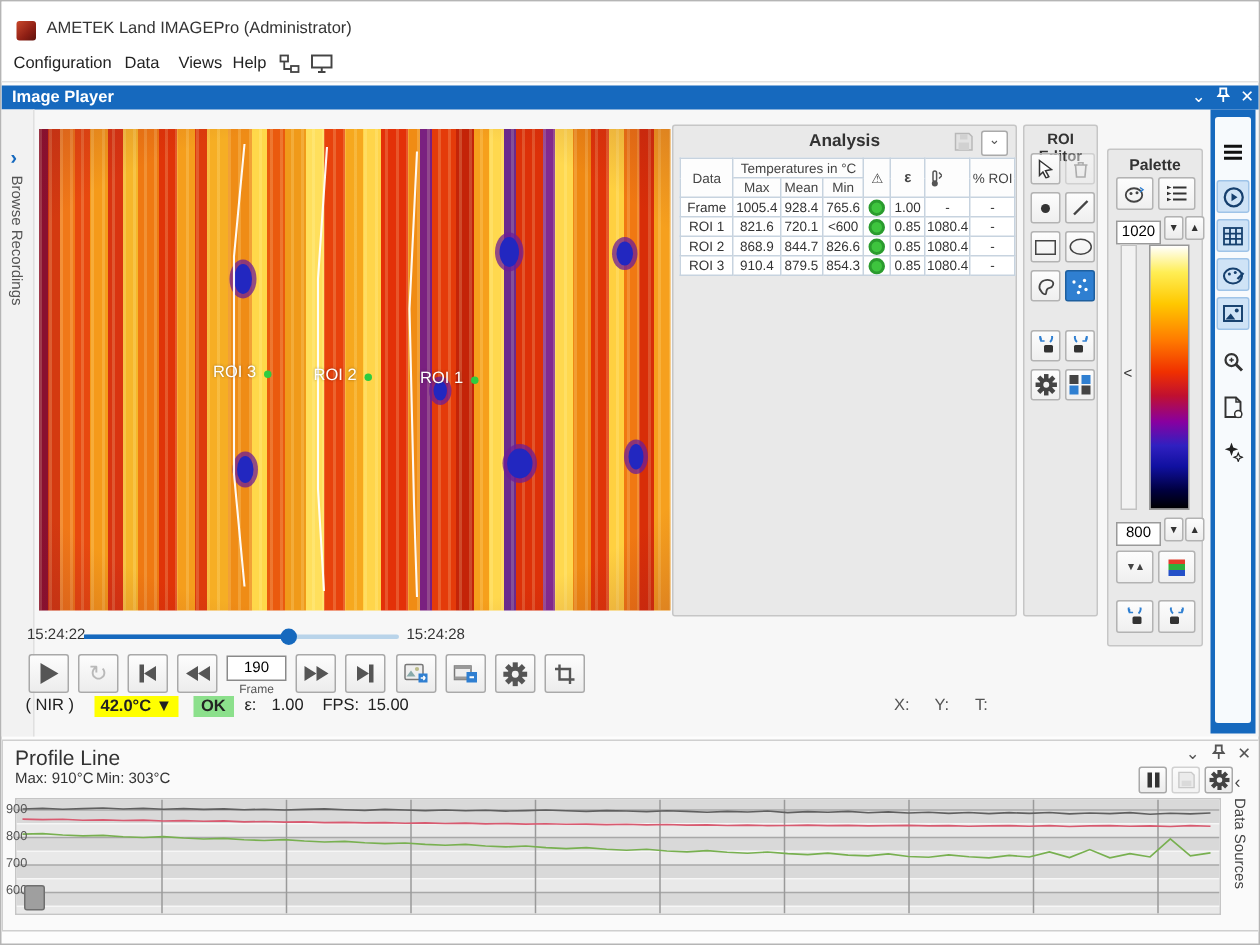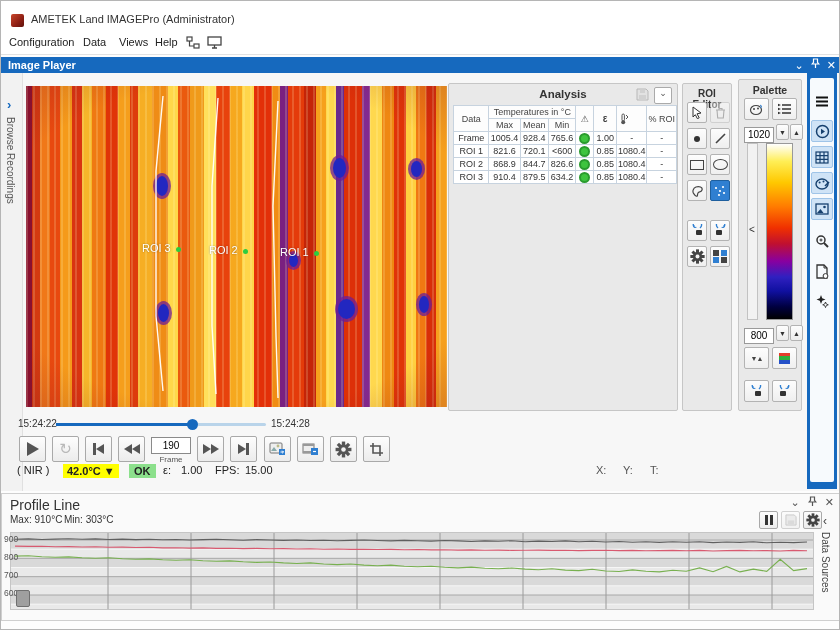--- a/index.html
+++ b/index.html
@@ -337,21 +337,21 @@
               <td>826.6</td>
           <td><span class="led"></span></td>
           <td>0.85</td>
               <td>1080.4</td>
               <td>-</td>
         </tr>
         <tr>
           <td>ROI 3</td>
               <td>910.4</td>
               <td>879.5</td>
-              <td>634.2</td>
+              <td>854.3</td>
           <td><span class="led"></span></td>
           <td>0.85</td>
               <td>1080.4</td>
               <td>-</td>
         </tr>
       </tbody>
         </table>
     </div>
 
     <div class="sidepanel" style="left:681px;top:26px;width:50px;height:328px">
@@ -425,21 +425,21 @@
       <div class="ibtn" style="left:27px;top:162px">
           <span style="display:grid;grid-template-columns:6px 6px;grid-gap:1.5px">
             <span style="width:6px;height:6px;background:#444"></span>
             <span style="width:6px;height:6px;background:#2f7fd1"></span>
             <span style="width:6px;height:6px;background:#2f7fd1"></span>
             <span style="width:6px;height:6px;background:#444"></span>
           </span>
         </div>
     </div>
 
-    <div class="sidepanel" style="left:737px;top:22px;width:64px;height:332px">
+    <div class="sidepanel" style="left:737px;top:42px;width:64px;height:332px">
       <div class="sp-title" style="font-size:10.5px">Palette</div>
       <div class="wbtn" style="left:5px;top:18px;width:25px">
           <svg width="15" height="13" viewBox="0 0 15 13">
             <ellipse cx="7" cy="7" rx="5.5" ry="4.5" fill="none" stroke="#444" stroke-width="1.2"></ellipse>
             <circle cx="5" cy="6" r="1" fill="#444"></circle>
             <circle cx="9" cy="5.5" r="1" fill="#444"></circle>
             <path d="M11 2l2 1.5-2 1.5" fill="none" stroke="#2f7fd1"></path>
           </svg>
         </div>
       <div class="wbtn" style="left:33px;top:18px;width:25px">

